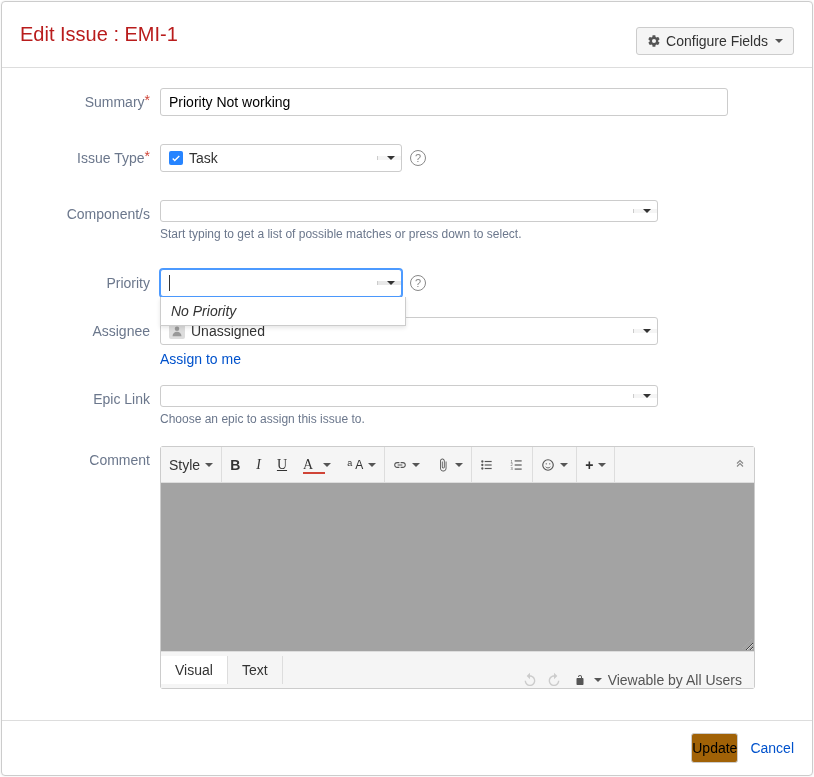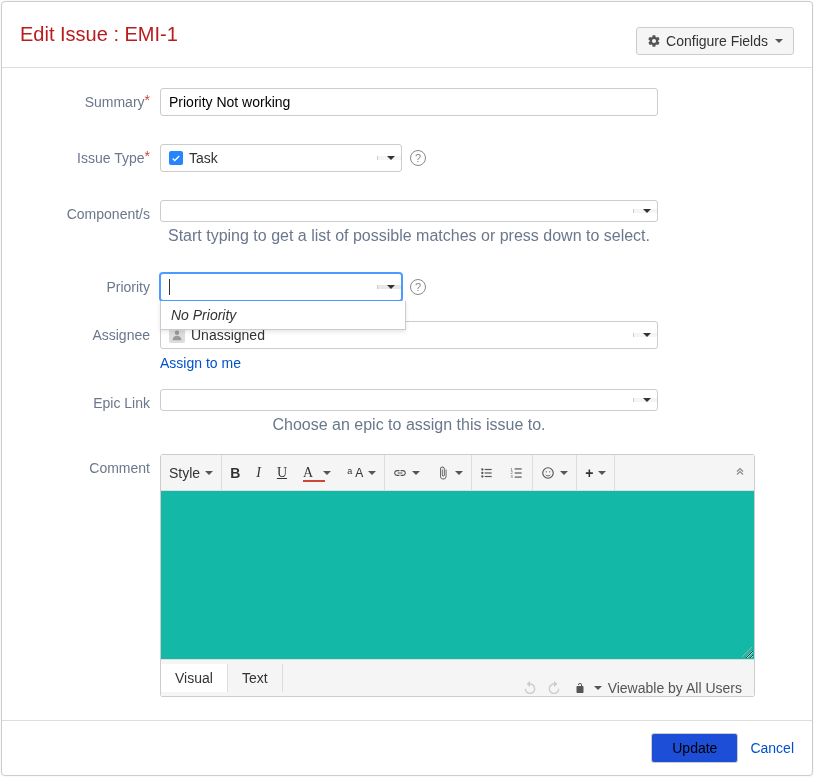--- a/index.html
+++ b/index.html
@@ -78,21 +78,21 @@
     padding-right: 10px;
     padding-top: 6px;
     color: #6b778c;
     white-space: nowrap;
   }
   .req { color: #d04437; position: relative; top: -2px; }
   .form-control-wrap {
     flex: none;
   }
   .text-input {
-    width: 498px;
+    width: 568px;
     border: 1px solid #ccc;
     border-radius: 3px;
     padding: 5px 8px;
     font-size: 14px;
     font-family: inherit;
     background: #fff;
   }
   .select-box {
     border: 1px solid #ccc;
     border-radius: 3px;
@@ -128,23 +128,22 @@
     display: inline-flex;
     align-items: center;
     justify-content: center;
     font-size: 11px;
     color: #888;
     margin-left: 8px;
     cursor: pointer;
   }
   .hint {
     color: #6b778c;
-    font-size: 16px;
+    font-size: 12px;
     margin-top: 5px;
-    text-align: center;
   }
   .link {
     color: #0052cc;
     font-size: 14px;
     margin-top: 6px;
     display: inline-block;
     cursor: pointer;
   }
   .task-icon {
     width: 14px; height: 14px;
@@ -187,21 +186,21 @@
   }
   .dropdown-empty {
     padding: 6px 10px;
     font-style: italic;
     color: #333;
   }
   .editor-wrap {
     width: 595px;
     border: 1px solid #ccc;
     border-radius: 3px;
-    background: #14b8a6;
+    background: #a3a3a3;
   }
   .toolbar {
     display: flex;
     align-items: center;
     border-bottom: 1px solid #ddd;
     background: #f5f5f5;
     padding: 0;
     height: 36px;
   }
   .tb-group {
@@ -273,24 +272,24 @@
   .lock-perm svg { width: 12px; height: 12px; fill: #555; }
   .dialog-footer {
     border-top: 1px solid #ddd;
     padding: 12px 18px;
     display: flex;
     justify-content: flex-end;
     align-items: center;
     gap: 12px;
   }
   .btn-update {
-    background: #1d4ed8;
+    background: #a16207;
     border: 1px solid #ccc;
     border-radius: 3px;
-    padding: 6px 20px;
+    padding: 6px 0;
     font-size: 14px;
     cursor: pointer;
   }
   .btn-cancel {
     color: #0052cc;
     cursor: pointer;
   }
   .tb-svg { width: 14px; height: 14px; fill: #555; }
   .tb-svg-sm { width: 12px; height: 12px; fill: #555; }
 </style>

